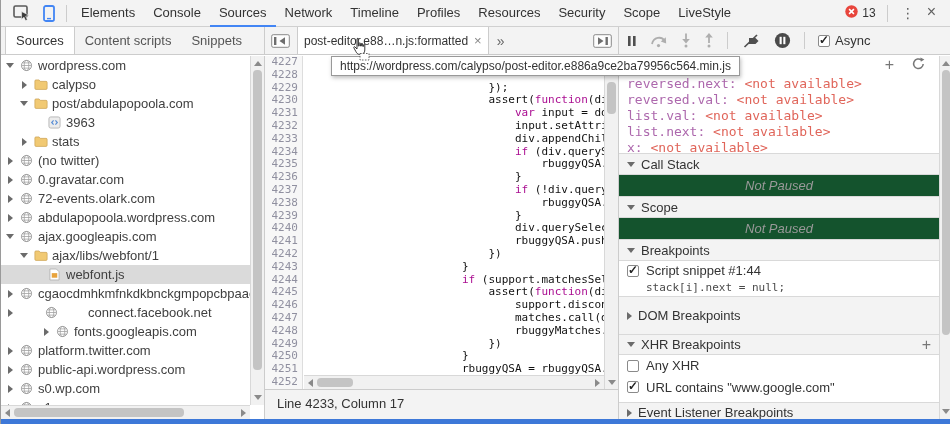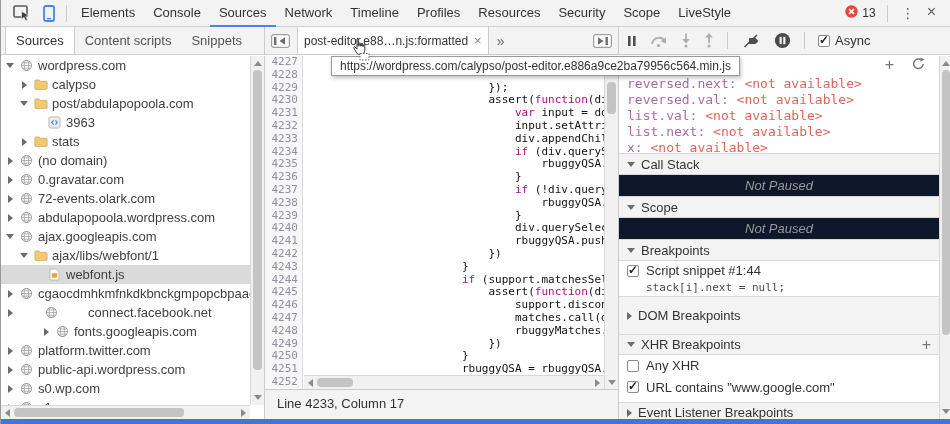--- a/index.html
+++ b/index.html
@@ -81,21 +81,21 @@
   .rp-content { position:absolute; top:0; left:0; width:320px; height:363px; overflow:hidden; }
   .watch-toolbar { height:18px; display:flex; justify-content:flex-end; align-items:center; gap:18px; padding-right:14px; background:#fff; }
   .plus-glyph { font-size:16px; color:#777; line-height:14px; }
   .watch-list { height:80px; padding:2px 0 0 8px; font-family:"DejaVu Sans Mono", monospace; font-size:13px; }
   .watch-item { height:16px; line-height:16px; white-space:nowrap; }
   .wname { color:#ad68ad; }
   .wval { color:#e0655a; }
   .sh { height:22px; background:#f3f3f3; border-top:1px solid #d9d9d9; border-bottom:1px solid #d9d9d9;
         display:flex; align-items:center; gap:6px; padding:0 8px; font-size:13px; color:#333; margin-top:-1px; }
   .sh .spacer { flex:1; }
-  .not-paused { height:22px; line-height:22px; text-align:center; font-style:italic; color:#999; font-size:13px; background:#0f172a; }
+  .not-paused { height:22px; line-height:22px; text-align:center; font-style:italic; color:#999; font-size:13px; background:#14532d; }
   .bp-entry { height:19px; display:flex; align-items:center; gap:7px; padding-left:8px; font-size:13px; color:#333; }
   .bp-code { height:17px; line-height:15px; padding-left:27px; font-family:"DejaVu Sans Mono", monospace; font-size:11px; color:#4a4a4a; }
   .xhr-row { height:21px; display:flex; align-items:center; gap:7px; padding-left:8px; font-size:13px; color:#333; }
   .rp-gap { height:5px; background:#fff; }
 
   
   .bluebar { position:absolute; left:0; bottom:0; width:950px; height:5px; background:#3d78d8; }
   .tooltip { position:absolute; left:330px; top:56px; height:20px; line-height:18px; background:#fff;
              border:1px solid #999; box-shadow:1px 2px 4px rgba(0,0,0,.25); padding:0 8px;
              font-size:12px; color:#333; white-space:nowrap; z-index:50; }
@@ -287,21 +287,21 @@
             <span class="tree-arrow">
               <span class="tw-right"></span>
             </span>
             <span class="tree-ico">
               <svg width="13" height="13" viewBox="0 0 16 16">
                 <circle cx="8" cy="8" r="6.2" fill="#fff" stroke="#9a9a9a" stroke-width="1.2"></circle>
                 <ellipse cx="8" cy="8" rx="2.8" ry="6.2" fill="none" stroke="#9a9a9a" stroke-width="0.9"></ellipse>
                 <path d="M2 8 h12 M3.1 4.8 h9.8 M3.1 11.2 h9.8" stroke="#9a9a9a" stroke-width="0.9" fill="none"></path>
               </svg>
             </span>
-            <span>(no domain)</span>
+            <span>(no twitter)</span>
           </div>
           <div class="tree-row" style="padding-left: 4px;">
             <span class="tree-arrow">
               <span class="tw-right"></span>
             </span>
             <span class="tree-ico">
               <svg width="13" height="13" viewBox="0 0 16 16">
                 <circle cx="8" cy="8" r="6.2" fill="#fff" stroke="#9a9a9a" stroke-width="1.2"></circle>
                 <ellipse cx="8" cy="8" rx="2.8" ry="6.2" fill="none" stroke="#9a9a9a" stroke-width="0.9"></ellipse>
                 <path d="M2 8 h12 M3.1 4.8 h9.8 M3.1 11.2 h9.8" stroke="#9a9a9a" stroke-width="0.9" fill="none"></path>

